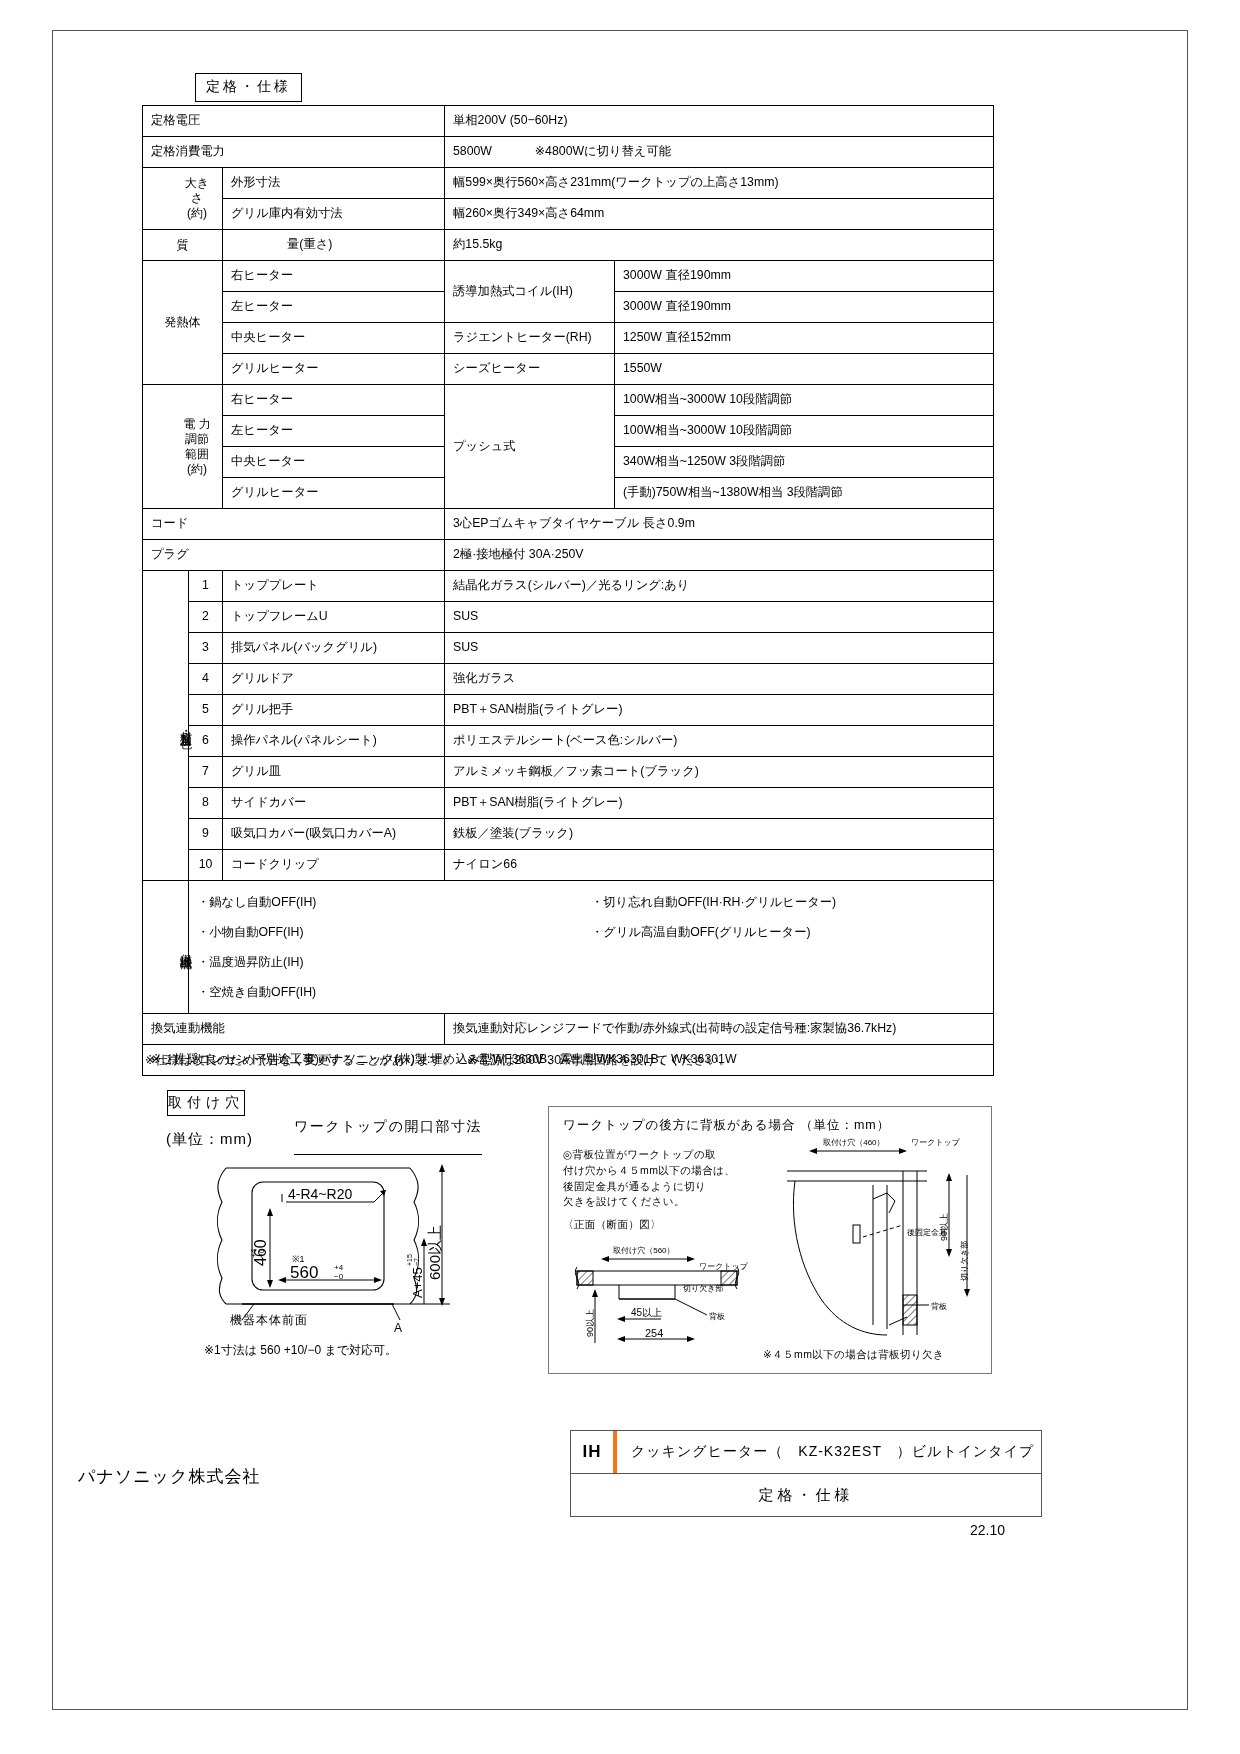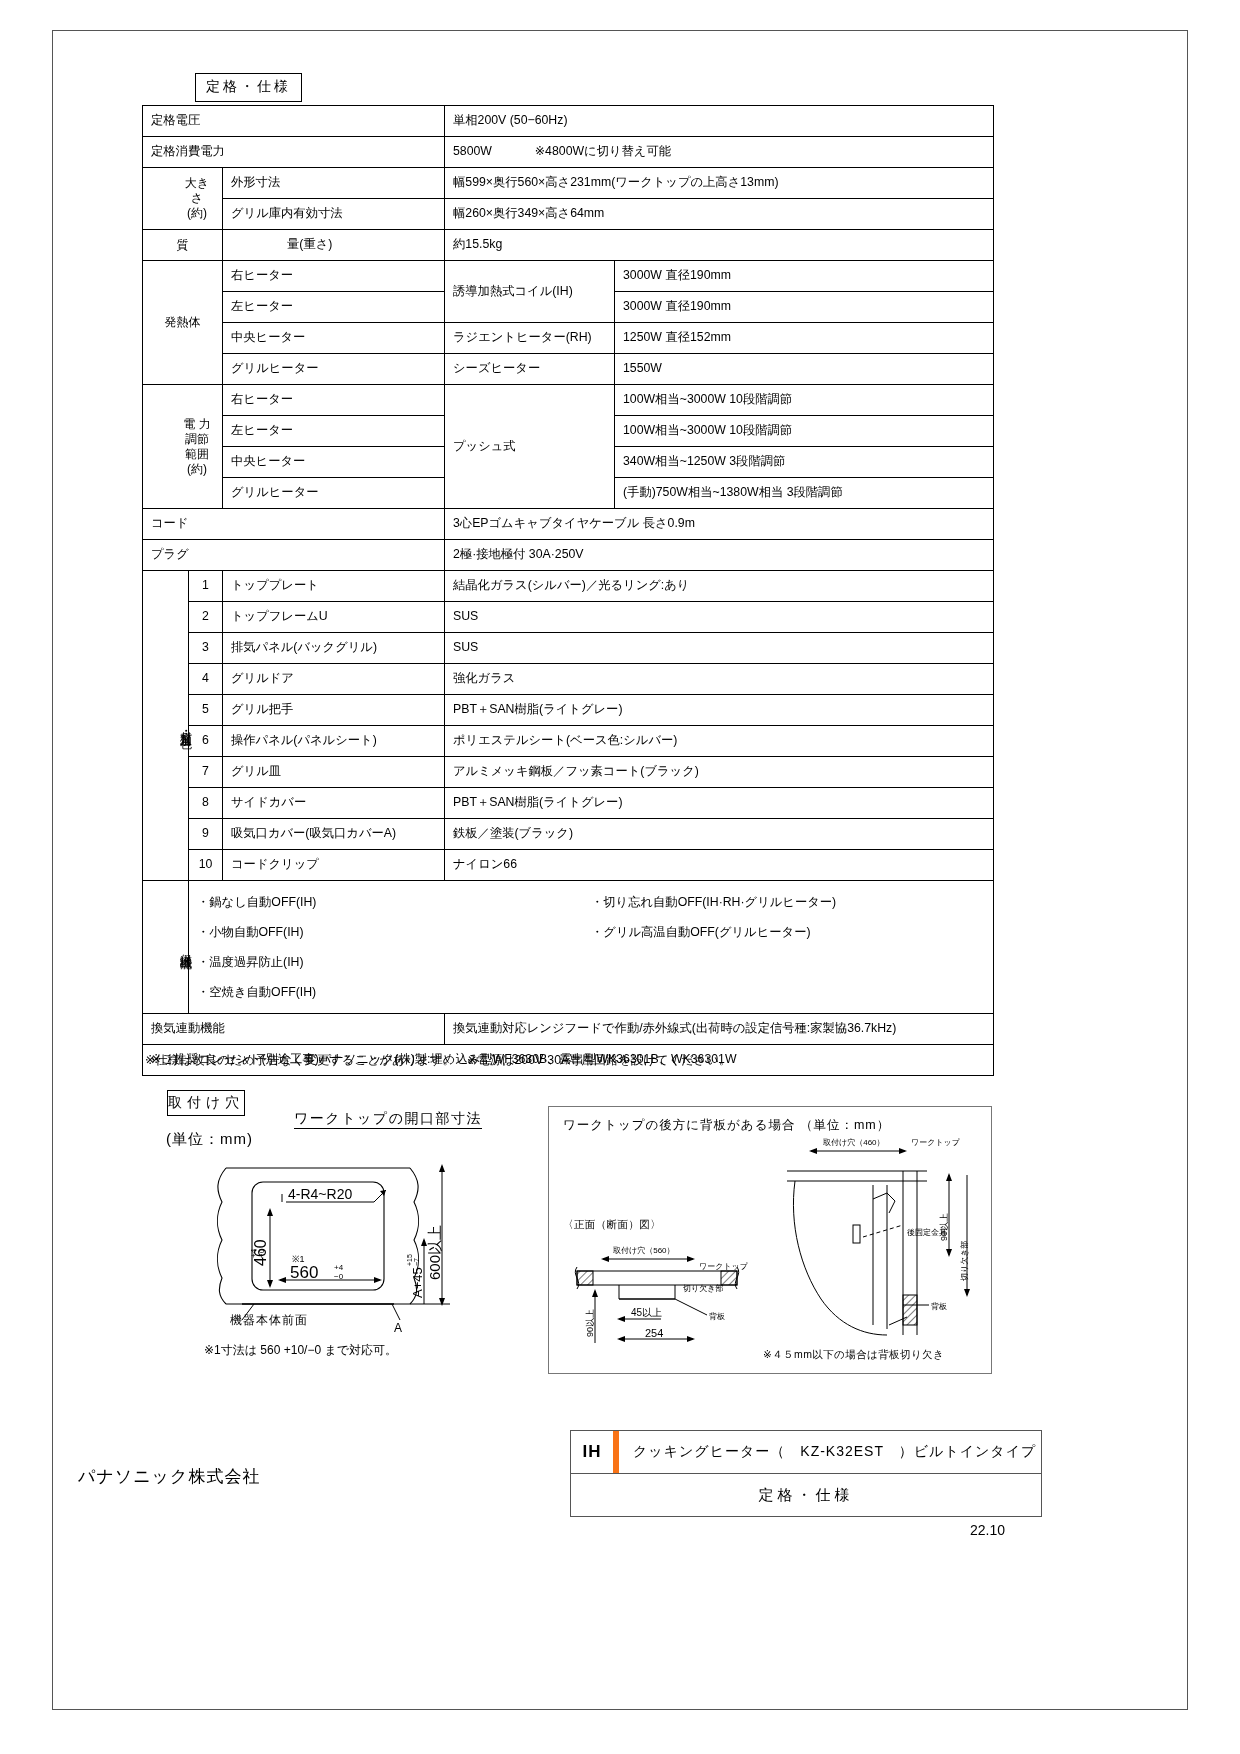--- a/index.html
+++ b/index.html
@@ -119,25 +119,25 @@
   #hole-unit {
     position: absolute;
     left: 24px;
     top: 40px;
     font-size: 15px;
     letter-spacing: 1px;
   }
   #worktop-title {
     position: absolute;
     left: 152px;
-    top: 20px;
+    top: 28px;
     font-size: 14px;
     letter-spacing: 1.5px;
     border-bottom: 1px solid #000;
-    padding-bottom: 0;
+    padding-bottom: 18px;
     text-align: center;
   }
   #front-label {
     position: absolute;
     left: 88px;
     top: 222px;
     font-size: 12px;
     letter-spacing: 1px;
   }
   #note-star1 {
@@ -184,21 +184,21 @@
     display: flex;
     align-items: center;
     height: 42px;
     border-bottom: 1px solid #555;
   }
   #ih-badge {
     width: 42px;
     text-align: center;
     font-size: 17px;
     font-weight: bold;
-    border-right: 6px solid #f97316;
+    border-right: 4px solid #f97316;
     height: 100%;
     line-height: 42px;
     letter-spacing: 1px;
   }
   #tb-name {
     padding-left: 14px;
     font-size: 14px;
     letter-spacing: 1px;
   }
   #tb-row2 {
@@ -484,20 +484,26 @@
   </svg>
 
   <div id="front-label">機器本体前面</div>
   <div id="note-star1">
     <span>※1寸法は 560 +10/−0 まで対応可。</span>
   </div>
 
   <div id="backpanel-box">
     <div id="backpanel-title">ワークトップの後方に背板がある場合 （単位：mm）</div>
 
+    <div class="bp-note" style="left:14px; top:40px; width:200px;">
+      <div>◎背板位置がワークトップの取</div>
+      <div>付け穴から４５mm以下の場合は、</div>
+      <div>後固定金具が通るように切り</div>
+      <div>欠きを設けてください。</div>
+    </div>
 
     <div class="bp-note" style="left:14px; top:110px;">〈正面（断面）図〉</div>
 
     <svg width="220" height="130" style="position:absolute;left:8px;top:130px;">
       <g stroke="#000" stroke-width="1" fill="none">
 
         <rect x="20" y="34" width="160" height="14"></rect>
 
         <rect x="20" y="34" width="16" height="14" fill="url(#hatchA)"></rect>
         <rect x="164" y="34" width="16" height="14" fill="url(#hatchA)"></rect>

